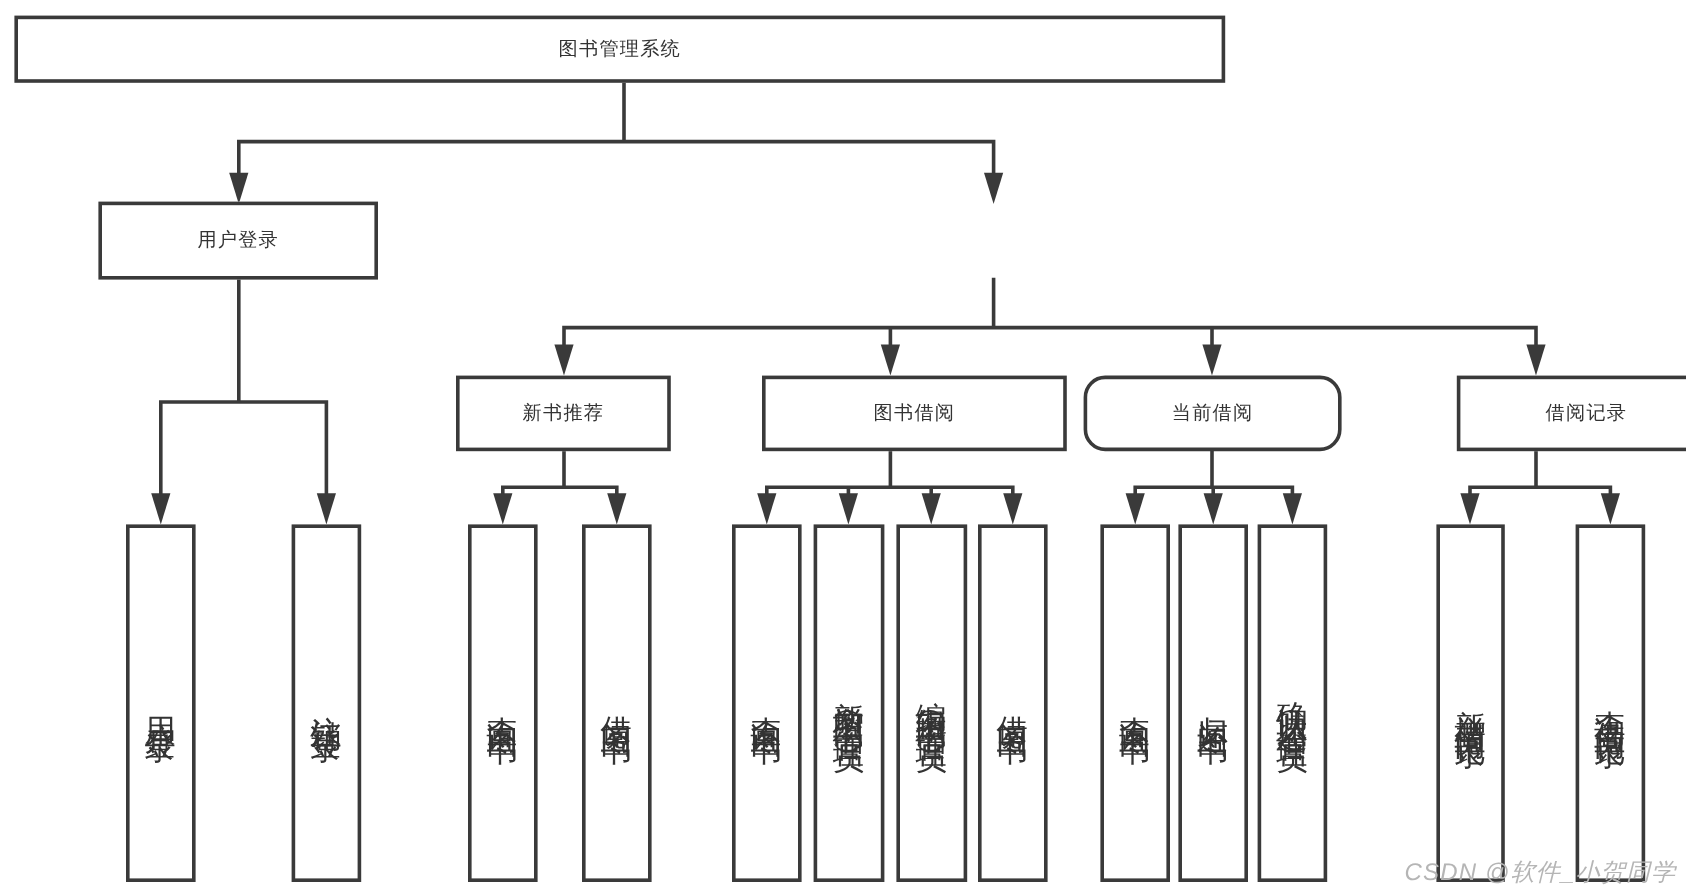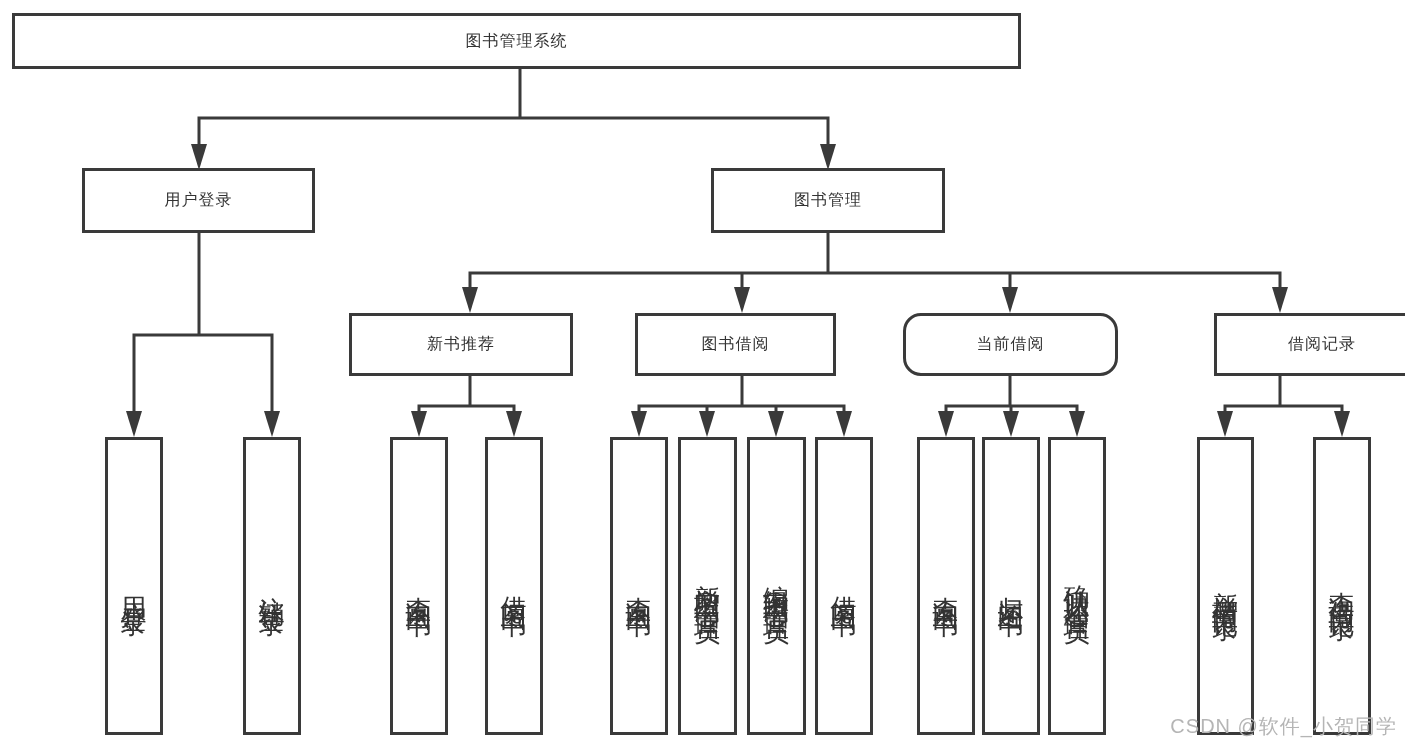--- a/index.html
+++ b/index.html
@@ -20,21 +20,21 @@
     text-align:center;
   }
   .h-node{font-size:16px; letter-spacing:1px;}
   .leaf{font-size:26px;}
   .leaf .vtext{
     writing-mode:vertical-rl; text-orientation:mixed;
     letter-spacing:5px; line-height:1; white-space:nowrap;
   }
   .watermark{
     position:absolute; right:8px; top:713px; z-index:5;
-    font-size:20px; color:var(--watermark); letter-spacing:1px;
+    font-size:20px; color:var(--watermark); letter-spacing:1px;font-style:italic;
   }
 </style>
 </head>
 <body>
 
 <div id="canvas">
 
   <svg id="wires" viewBox="0 0 1405 747">
     <g>
       <path d="M520,69 V118 M199,118 H828 M199,118 V146 M828,118 V146"></path>
@@ -74,24 +74,23 @@
     <g>
       <path d="M1280,376 V406 M1225,406 H1342 M1225,406 V413 M1342,406 V413"></path>
       <polygon points="1217,411 1233,411 1225,437"></polygon>
       <polygon points="1334,411 1350,411 1342,437"></polygon>
     </g>
   </svg>
 
   <div class="node h-node" style="left:12px;top:13px;width:1009px;height:56px;">图书管理系统</div>
 
   <div class="node h-node" style="left:82px;top:168px;width:233px;height:65px;">用户登录</div>
-  <div class="node h-node" style="left:711px;top:168px;width:234px;height:65px;">图书管理</div>
 
-  <div class="node h-node" style="left:349px;top:313px;width:224px;height:63px;">新书推荐</div>
-  <div class="node h-node" style="left:635px;top:313px;width:201px;height:63px;">图书借阅</div>
+  <div class="node h-node" style="left:380px;top:313px;width:179px;height:63px;">新书推荐</div>
+  <div class="node h-node" style="left:635px;top:313px;width:254px;height:63px;">图书借阅</div>
   <div class="node h-node" style="left:903px;top:313px;width:215px;height:63px;border-radius:18px;">当前借阅</div>
   <div class="node h-node" style="left:1173px;top:313px;width:216px;height:63px;margin-left:41px;">借阅记录</div>
 
   <div class="node leaf" style="left:105px;top:437px;width:58px;height:298px;">
     <span class="vtext">用户登录</span>
   </div>
   <div class="node leaf" style="left:243px;top:437px;width:58px;height:298px;">
     <span class="vtext">注销登录</span>
   </div>
 

